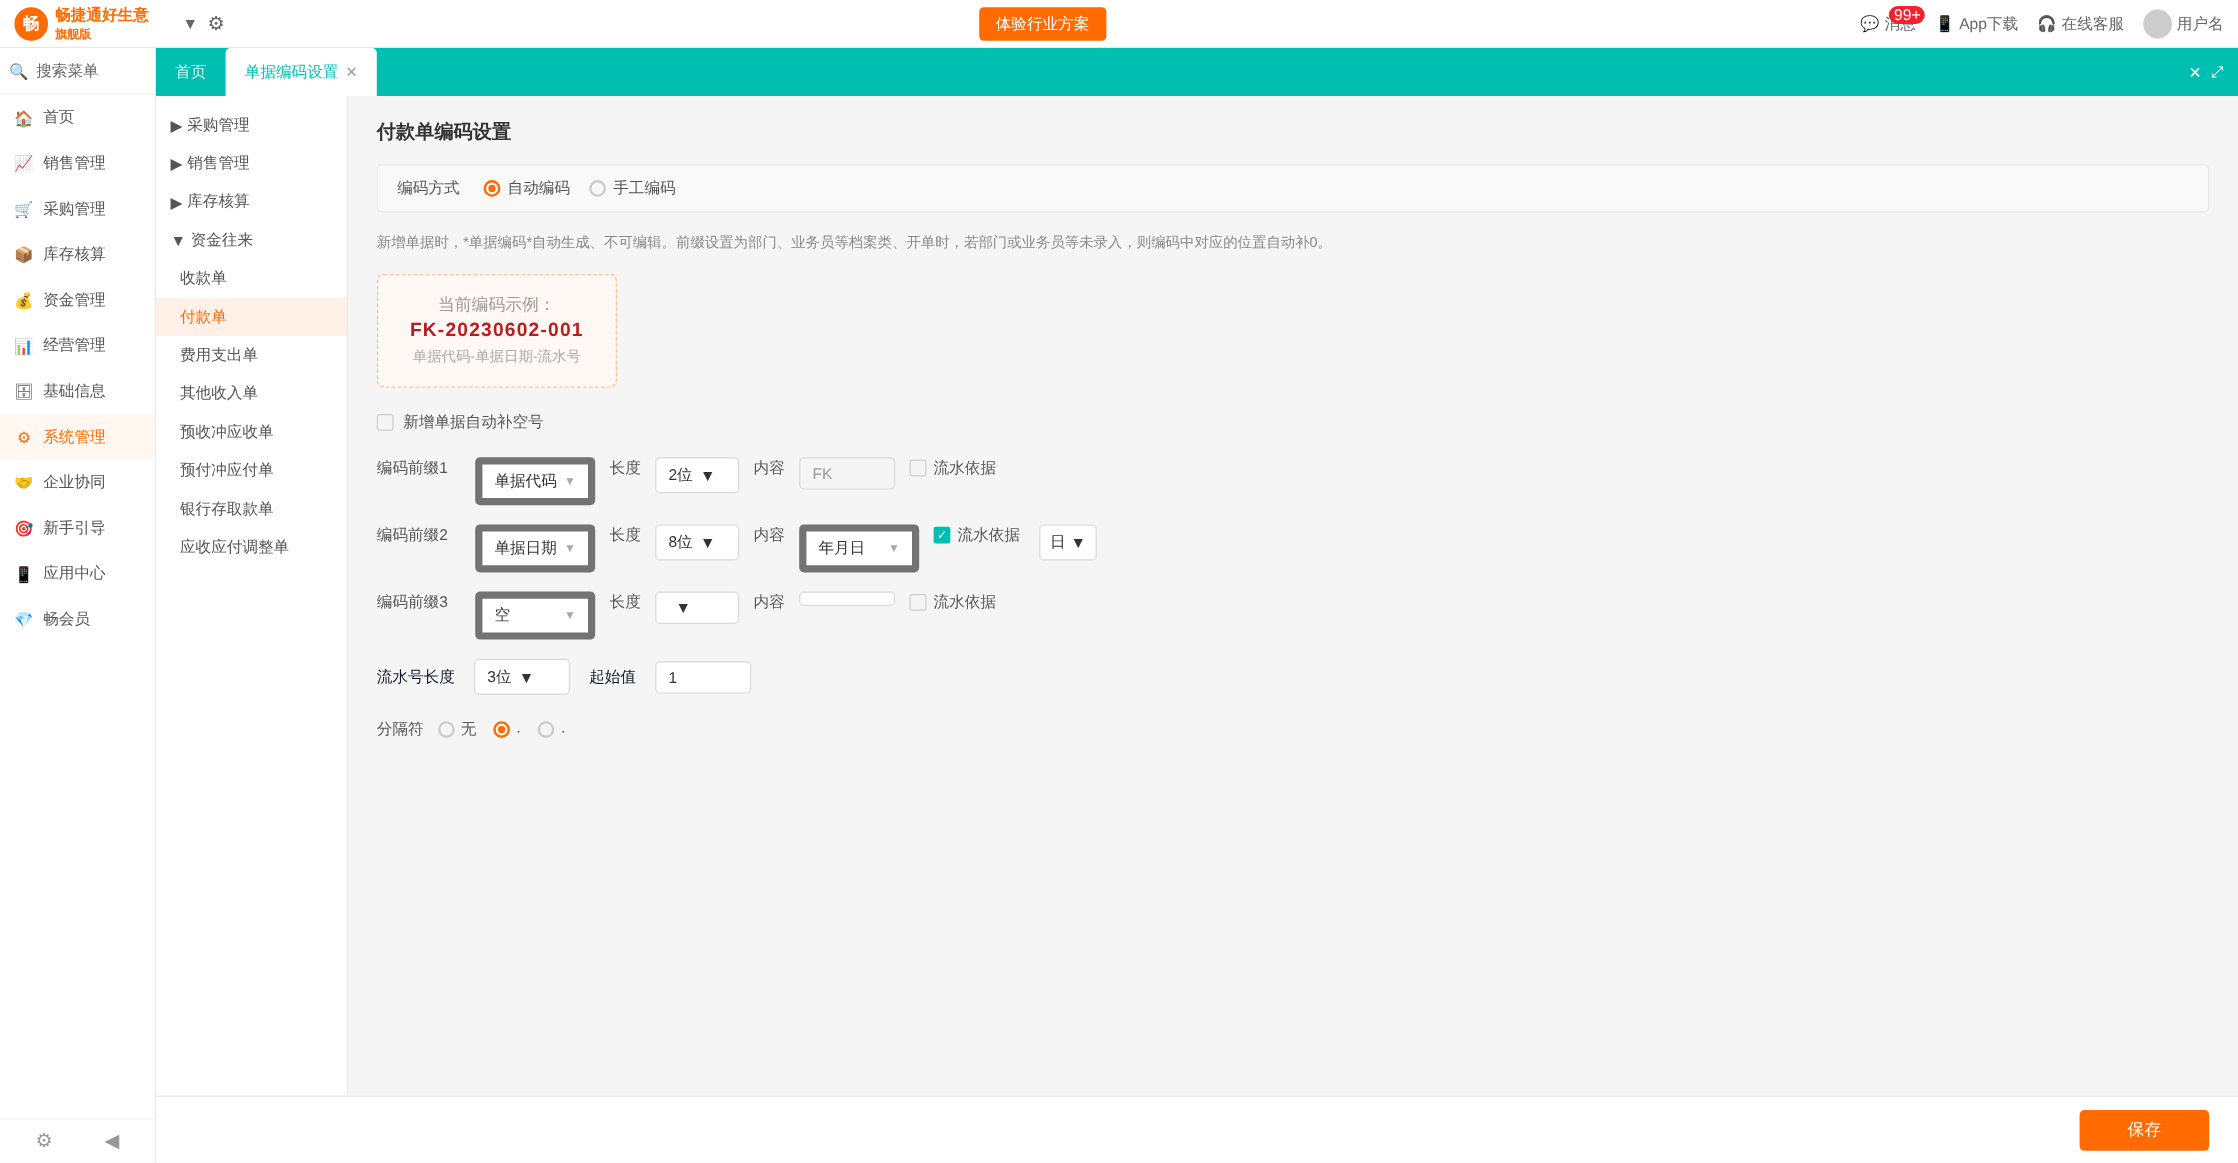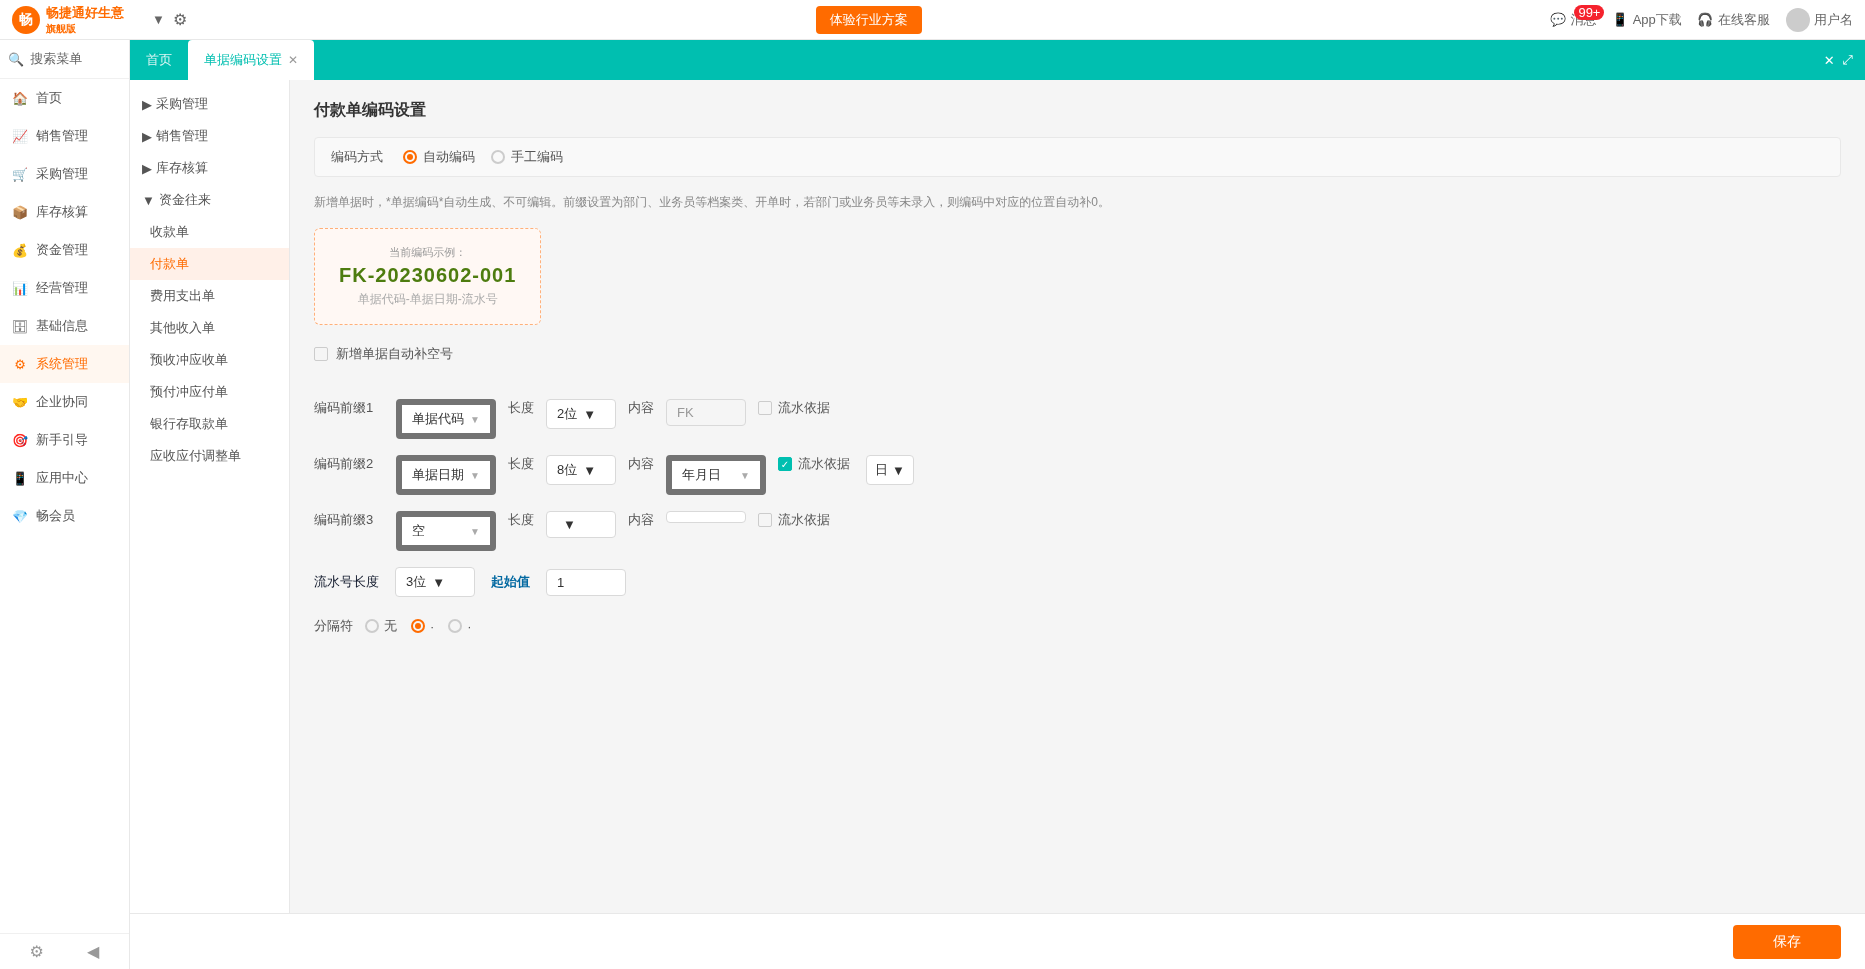--- a/index.html
+++ b/index.html
@@ -57,46 +57,46 @@
     .radio-item { display: flex; align-items: center; gap: 6px; cursor: pointer; font-size: 13px; color: #555; }
     .radio-dot { width: 14px; height: 14px; border-radius: 50%; border: 2px solid #ccc; display: flex; align-items: center; justify-content: center; }
     .radio-dot.checked { border-color: #ff6b00; }
     .radio-dot.checked::after { content: ''; width: 6px; height: 6px; border-radius: 50%; background: #ff6b00; display: block; }
 
     
     .info-text { font-size: 12px; color: #888; margin-bottom: 16px; line-height: 1.6; }
 
     
     .code-preview { border: 1.5px dashed #ffb07a; background: #fff8f4; border-radius: 6px; padding: 16px 24px; display: inline-block; margin-bottom: 20px; min-width: 200px; text-align: center; }
-    .code-preview-label { font-size: 11px; color: #999; margin-bottom: 4px; }
-    .code-preview-value { font-size: 20px; font-weight: 600; color: #4d7c0f; letter-spacing: 1px; }
+    .code-preview-label { font-size: 14px; color: #999; margin-bottom: 4px; }
+    .code-preview-value { font-size: 16px; font-weight: 600; color: #b91c1c; letter-spacing: 1px; }
     .code-preview-desc { font-size: 12px; color: #aaa; margin-top: 4px; }
 
     
-    .checkbox-row { display: flex; align-items: center; gap: 8px; margin-bottom: 36px; font-size: 13px; color: #555; }
+    .checkbox-row { display: flex; align-items: center; gap: 8px; margin-bottom: 20px; font-size: 13px; color: #555; }
     .checkbox-box { width: 14px; height: 14px; border: 1.5px solid #ccc; border-radius: 2px; cursor: pointer; display: inline-block; }
 
     
     .form-row { display: flex; align-items: flex-start; gap: 12px; margin-bottom: 16px; flex-wrap: wrap; }
     .form-row-label { width: 70px; color: #555; font-size: 13px; flex-shrink: 0; }
     .form-select { border: 6px solid #737373; border-radius: 4px; padding: 5px 10px; font-size: 13px; color: #333; background: #fff; cursor: pointer; display: flex; align-items: center; gap: 6px; min-width: 100px; }
     .form-select .caret { color: #aaa; font-size: 10px; margin-left: auto; }
     .length-label { color: #555; font-size: 13px; }
     .length-select { border: 1px solid #d9d9d9; border-radius: 4px; padding: 5px 10px; font-size: 13px; color: #333; background: #fff; cursor: pointer; display: flex; align-items: center; gap: 6px; min-width: 70px; }
     .content-label { color: #555; font-size: 13px; }
     .content-input { border: 1px solid #d9d9d9; border-radius: 4px; padding: 5px 10px; font-size: 13px; color: #333; background: #fff; min-width: 80px; }
     .content-input.disabled { background: #f5f5f5; color: #999; }
     .stream-checkbox { display: flex; align-items: center; gap: 6px; font-size: 13px; color: #555; }
     .stream-cb { width: 14px; height: 14px; border: 1.5px solid #ccc; border-radius: 2px; cursor: pointer; }
 
     
     .serial-row { display: flex; align-items: center; gap: 16px; margin-bottom: 20px; }
     .serial-label { color: #0f172a; font-size: 13px; }
     .serial-select { border: 1px solid #d9d9d9; border-radius: 4px; padding: 5px 10px; font-size: 13px; min-width: 80px; display: flex; align-items: center; gap: 6px; background: #fff; cursor: pointer; }
-    .start-label { color: #0369a1; font-size: 13px; font-weight: bold; }
+    .start-label { color: #0f172a; font-size: 13px; }
     .start-input { border: 1px solid #d9d9d9; border-radius: 4px; padding: 5px 10px; font-size: 13px; min-width: 80px; background: #fff; }
 
     
     .sep-row { display: flex; align-items: center; gap: 12px; margin-bottom: 20px; }
     .sep-label { color: #555; font-size: 13px; }
     .sep-options { display: flex; align-items: center; gap: 14px; }
     .sep-option { display: flex; align-items: center; gap: 5px; cursor: pointer; font-size: 13px; color: #555; }
 
     
     .bottom-bar { height: 56px; background: #fff; border-top: 1px solid #e8e8e8; display: flex; align-items: center; justify-content: flex-end; padding: 0 24px; flex-shrink: 0; }

